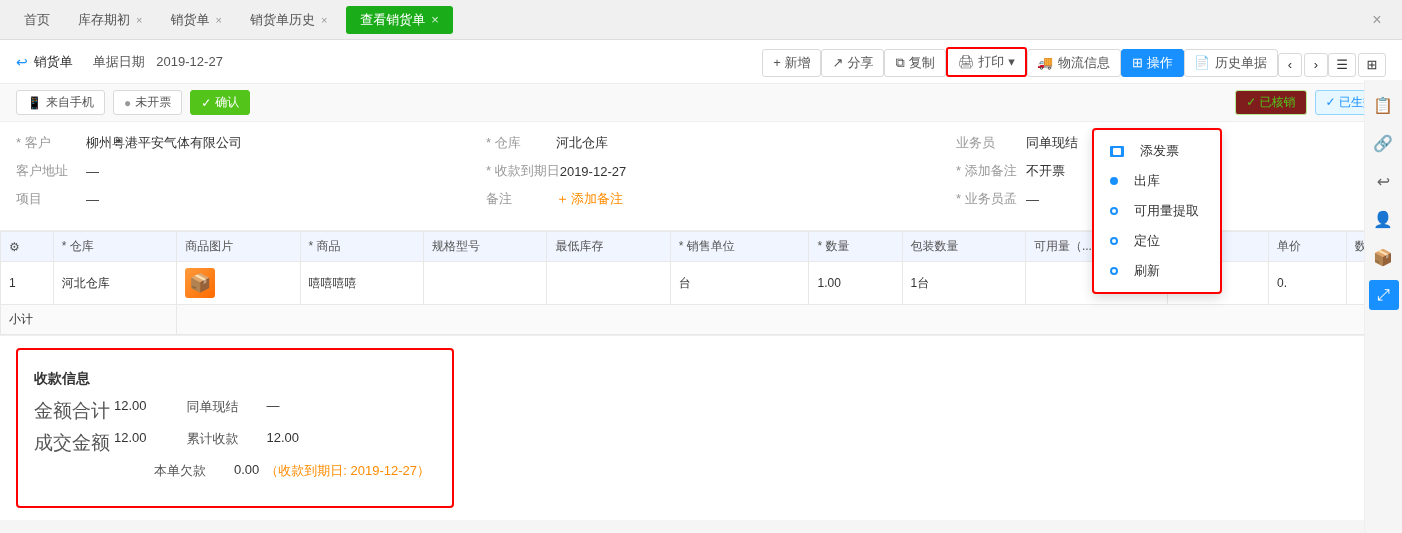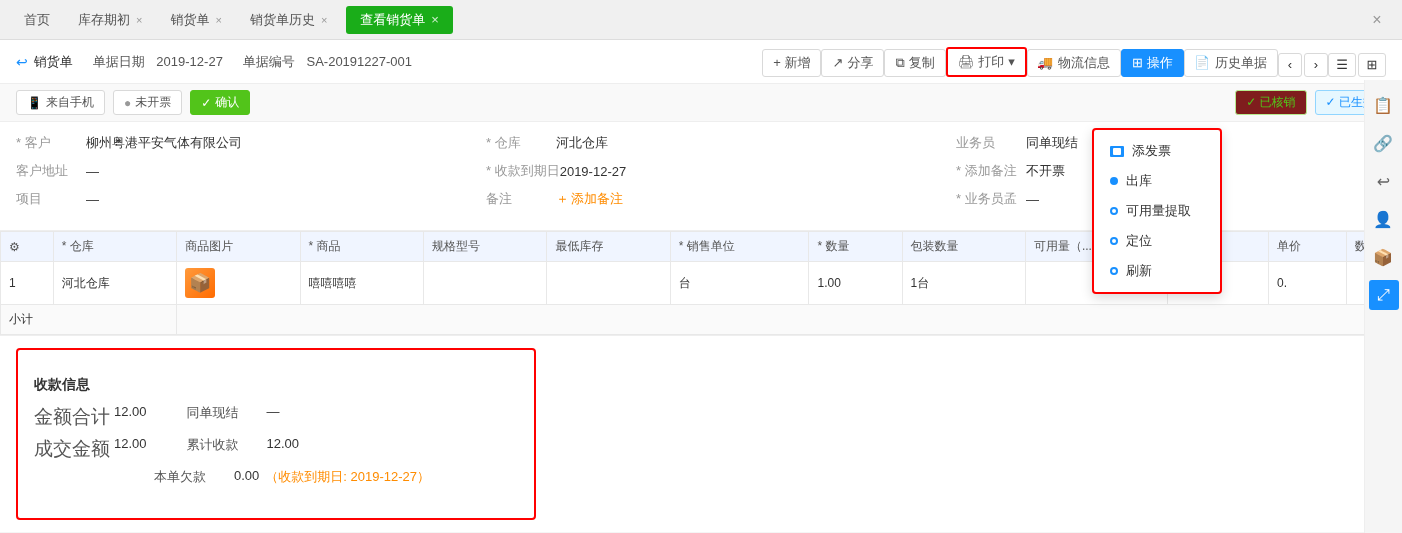--- a/index.html
+++ b/index.html
@@ -51,36 +51,36 @@
     table { width: 100%; border-collapse: collapse; font-size: 12px; }
     thead tr { background: #f0f5ff; }
     th { padding: 6px 8px; text-align: left; border: 1px solid #e8e8e8; color: #555; font-weight: normal; white-space: nowrap; }
     td { padding: 6px 8px; border: 1px solid #e8e8e8; color: #333; }
     tr.data-row { background: #fff; }
     tr.subtotal-row { background: #fafafa; }
     .product-img { width: 30px; height: 30px; background: linear-gradient(135deg, #ff9a3c, #ff6b00); border-radius: 3px; display: flex; align-items: center; justify-content: center; }
 
     
     .bottom-area { display: flex; background: #fff; padding: 12px 16px; }
-    .payment-info { border: 2px solid red; border-radius: 4px; padding: 26px 16px; width: 520px; }
+    .payment-info { border: 2px solid red; border-radius: 4px; padding: 20px 16px; width: 438px; }
     .payment-title { font-weight: bold; margin-bottom: 10px; font-size: 14px; }
     .payment-row { display: flex; margin-bottom: 6px; }
     .payment-label { width: 80px; color: #555; font-size: 19px; }
     .payment-value { color: #333; font-size: 13px; margin-right: 40px; }
     .payment-label2 { width: 80px; color: #555; font-size: 13px; }
     .payment-value2 { color: #333; font-size: 13px; }
 
     
     .right-sidebar { position: absolute; right: 0; top: 40px; width: 38px; background: #f5f5f5; border-left: 1px solid #eee; height: 493px; display: flex; flex-direction: column; align-items: center; padding-top: 10px; gap: 8px; }
     .sidebar-icon { width: 30px; height: 30px; border-radius: 3px; display: flex; align-items: center; justify-content: center; cursor: pointer; color: #666; font-size: 16px; }
     .sidebar-icon.highlight { background: #1890ff; color: #fff; }
 
     
     .dropdown-overlay { position: absolute; top: 88px; right: 180px; background: #fff; border: 2px solid red; border-radius: 4px; box-shadow: 0 4px 12px rgba(0,0,0,0.15); z-index: 100; min-width: 130px; padding: 6px 0; }
-    .dropdown-item { display: flex; align-items: center; gap: 8px; padding: 6px 16px; cursor: pointer; font-size: 13px; color: #333; }
+    .dropdown-item { display: flex; align-items: center; gap: 16px; padding: 6px 16px; cursor: pointer; font-size: 13px; color: #333; }
     .dropdown-square { width: 14px; height: 11px; background: #1890ff; border-radius: 1px; display: flex; align-items: center; justify-content: center; }
     .dropdown-square-inner { width: 8px; height: 7px; background: #fff; border-radius: 1px; }
 
     .main-content { position: relative; }
   </style>
 </head>
 <body>
 
 <div class="tab-bar">
   <div class="tab-item">
@@ -107,23 +107,20 @@
 </div>
 
 <div class="main-content">
 
   <div class="doc-header">
     <span class="doc-icon">↩</span>
     <span class="doc-title">销货单</span>
     <div class="doc-meta">
       <span>
         <span>单据日期</span>&nbsp;<span>2019-12-27</span>
-      </span>
-      <span>
-        <span>单据编号</span>&nbsp;<span>SA-20191227-001</span>
       </span>
     </div>
     <div class="toolbar-right">
       <button class="toolbar-btn">+ 新增</button>
       <button class="toolbar-btn">
         <span>↗</span>
         <span>分享</span>
       </button>
       <button class="toolbar-btn">
         <span>⧉</span>

